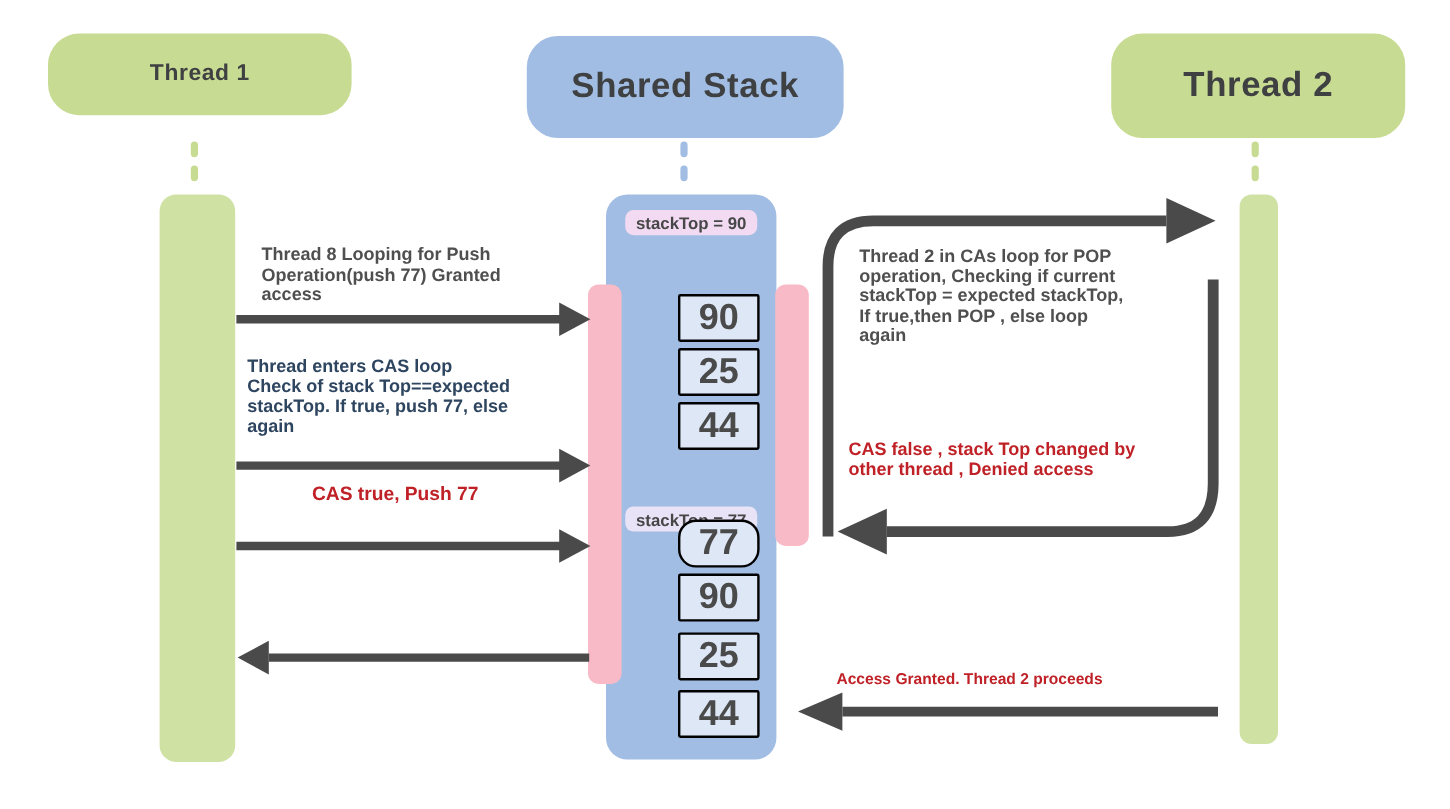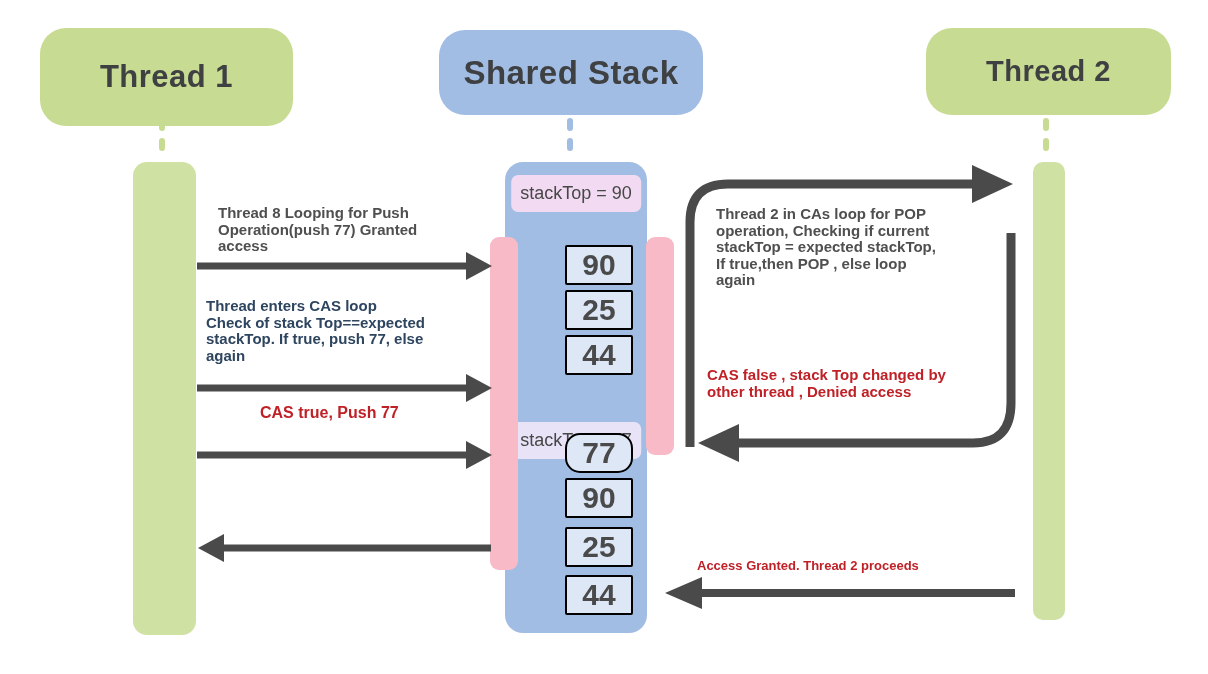--- a/index.html
+++ b/index.html
@@ -38,28 +38,28 @@
   }
   .activation-pink {
     position: absolute;
     background: #f9bac7;
     border-radius: 9px;
   }
   .stacktop-label {
     position: absolute;
     left: 50%;
     transform: translateX(-50%);
-    height: 37px;
+    height: 21px;
     padding: 0 9px;
     border-radius: 7px;
     display: flex;
     align-items: center;
     justify-content: center;
-    font-size: 18px;
-    font-weight: normal;
+    font-size: 14px;
+    font-weight: bold;
     color: #474747;
     white-space: nowrap;
   }
   .label-pink     { background: #f2dbf2; }
   .label-lavender { background: #e9e3f8; margin-top: 27px; }
 
   .cell {
     position: absolute;
     left: 60px;
     width: 68px; height: 40px;
@@ -91,24 +91,24 @@
     left: 0; top: 0;
     width: 1208px; height: 674px;
     pointer-events: none;
   }
 </style>
 </head>
 <body>
 
 <div id="canvas">
 
-  <div class="hdr-box hdr-green" style="left:40px; top:28px; width:253px; height:98px; font-size:31px;">
+  <div class="hdr-box hdr-green" style="left:40px; top:28px; width:253px; height:68px; font-size:19px;">
     <span>Thread 1</span>
   </div>
-  <div class="hdr-box hdr-blue" style="left:439px; top:30px; width:264px; height:85px; font-size:33px;">
+  <div class="hdr-box hdr-blue" style="left:439px; top:30px; width:264px; height:85px; font-size:29px;">
     <span>Shared Stack</span>
   </div>
   <div class="hdr-box hdr-green" style="left:926px; top:28px; width:245px; height:87px; font-size:29px;">
     <span>Thread 2</span>
   </div>
 
   <div class="lifeline" style="left:133px; top:162px; width:63px; height:473px;"></div>
   <div class="lifeline" style="left:1033px; top:162px; width:32px; height:458px; border-radius:10px;"></div>
 
   <div class="stack-container">

